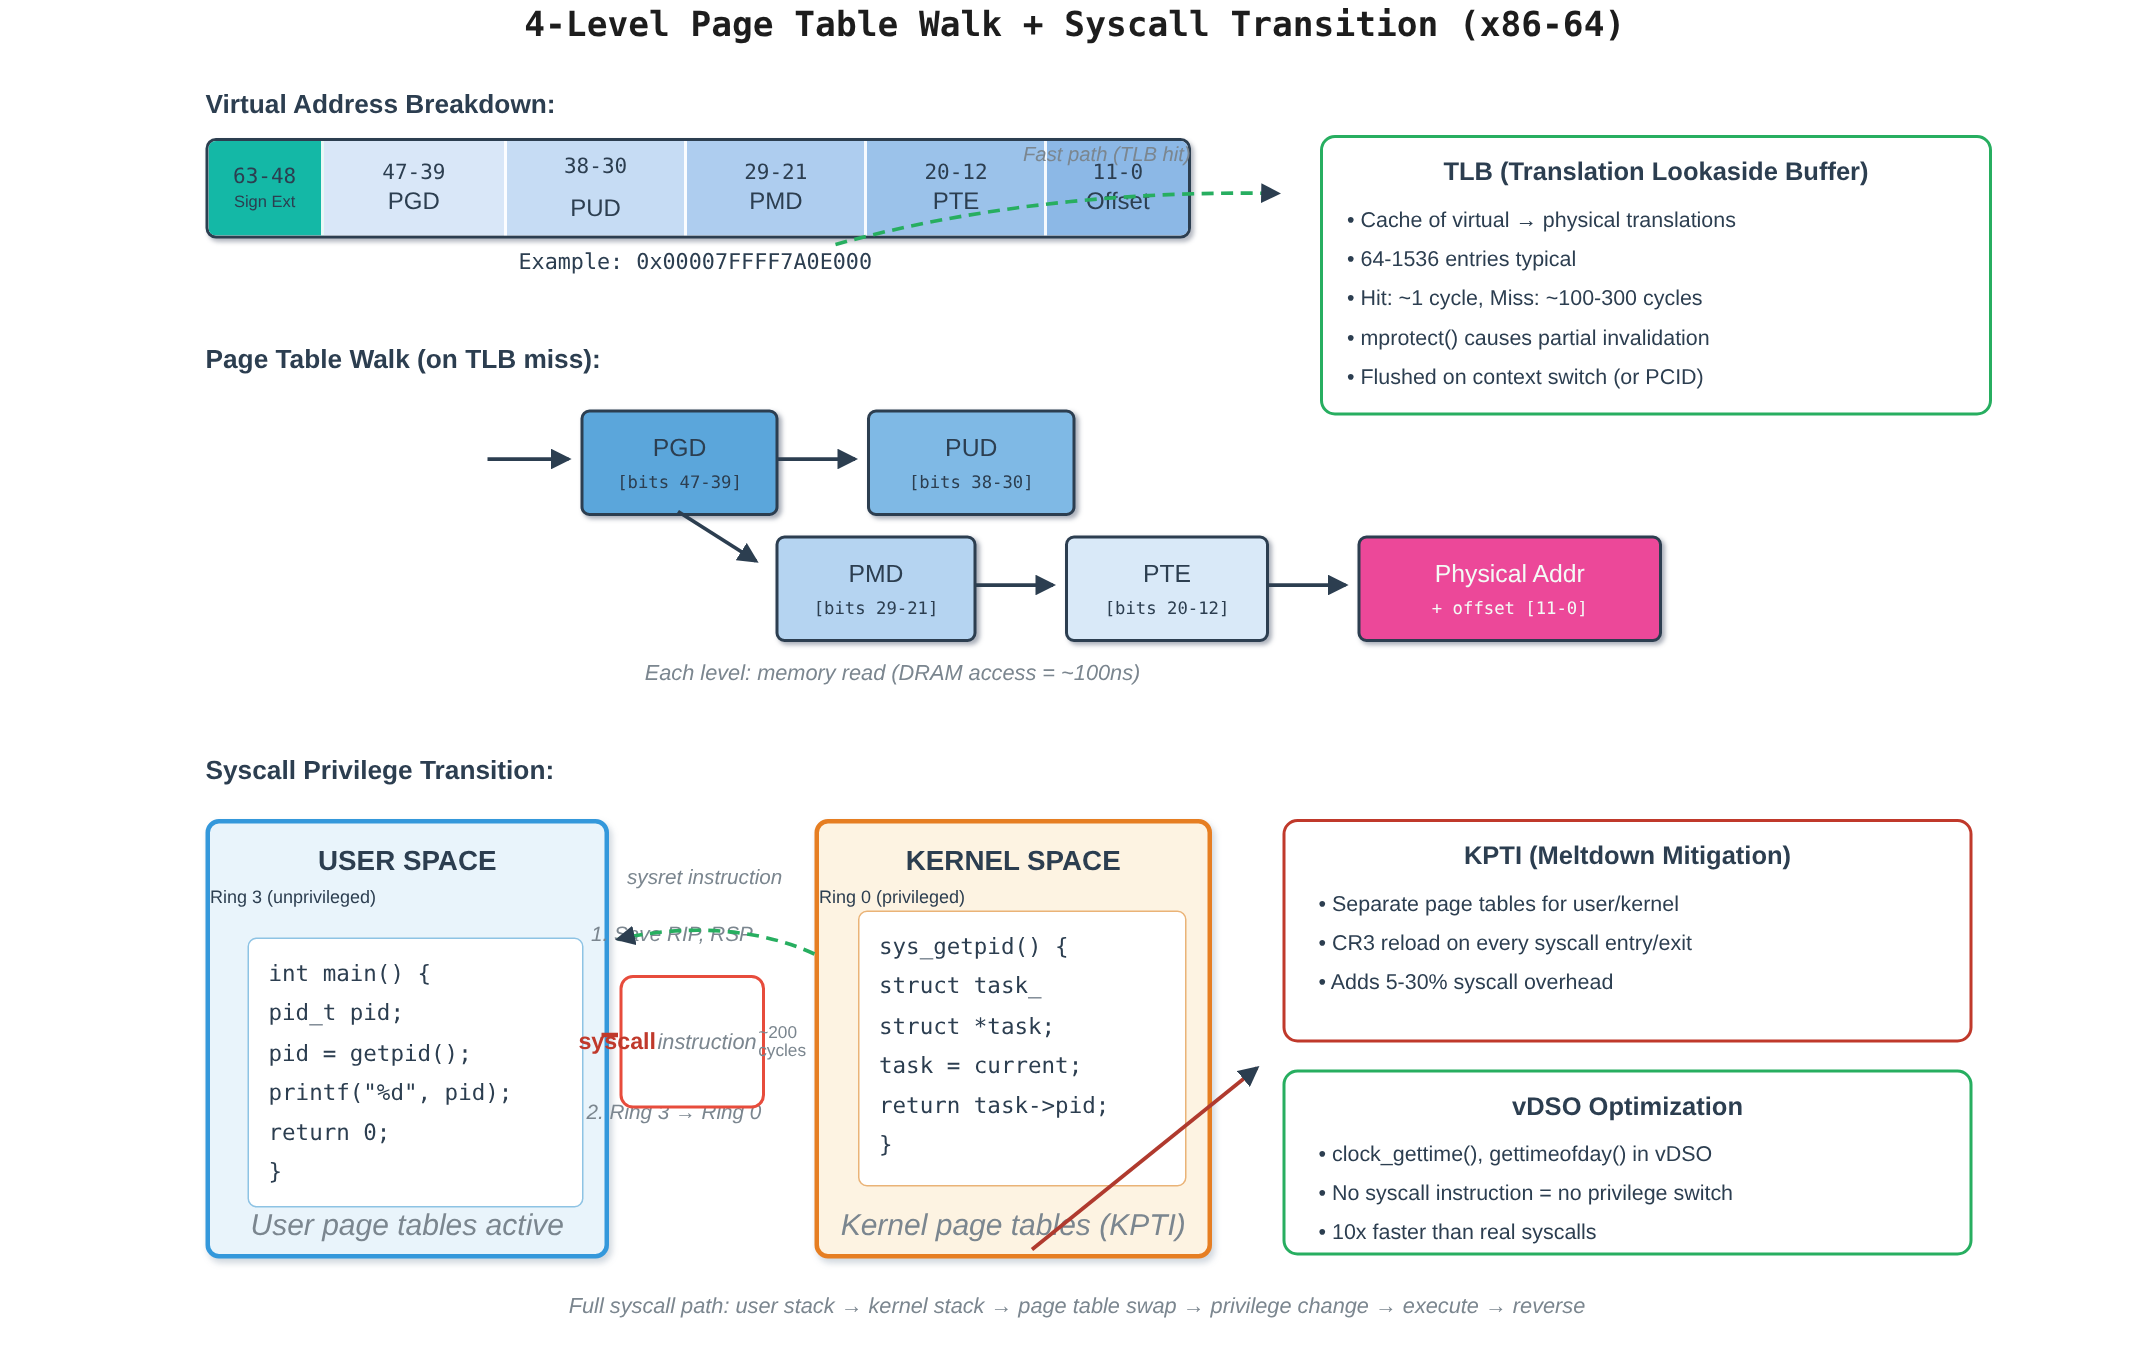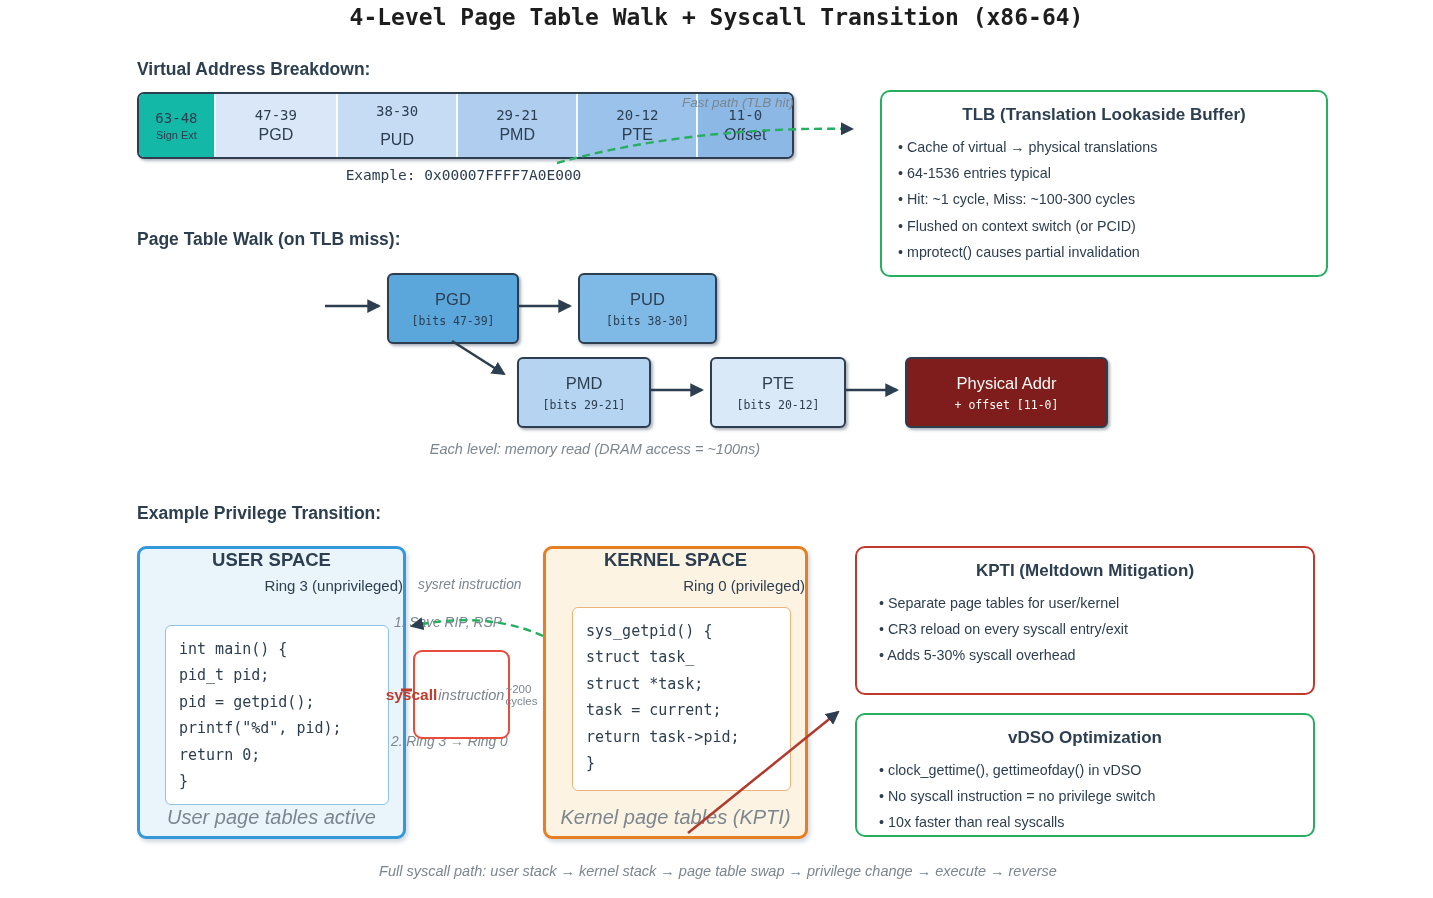--- a/index.html
+++ b/index.html
@@ -42,22 +42,22 @@
   .node-sub{font-family:"DejaVu Sans Mono",monospace;font-size:11.5px;}
   .node-light .node-title,.node-light .node-sub{color:#f4fbf6;}
   .walk-caption{left:285px;top:441px;width:620px;text-align:center;font-style:italic;font-size:14.5px;color:#7b868f;}
 
   
   .space-box{border-radius:9px;}
   .user-box{left:137px;top:546px;width:263px;height:287px;border:3px solid #3498db;background:#e9f4fb;
     box-shadow:2px 3px 4px rgba(120,140,160,.35);}
   .kernel-box{left:543px;top:546px;width:259px;height:287px;border:3px solid #e67e22;background:#fdf3e2;
     box-shadow:2px 3px 4px rgba(120,140,160,.35);}
-  .space-title{text-align:center;font-weight:bold;font-size:18.5px;}
-  .space-sub{text-align:right;font-size:15px;margin-top:6px;padding-left:14px;}
+  .space-title{text-align:center;font-weight:bold;font-size:18.5px;margin-top:14px;}
+  .space-sub{text-align:left;font-size:12px;margin-top:6px;}
   .code-box{position:absolute;background:#fff;border-radius:6px;padding:10px 12px 0 13px;}
   .user-code{left:25px;top:76px;width:197px;height:168px;border:1.5px solid #8ec3e4;}
   .kernel-code{left:26px;top:58px;width:192px;height:172px;border:1.5px solid #eab377;}
   .code-line{font-family:"DejaVu Sans Mono",monospace;font-size:15px;line-height:26.4px;white-space:pre;}
   .space-caption{position:absolute;bottom:7px;left:0;width:100%;text-align:center;
     font-style:italic;font-size:20px;color:#7b868f;}
 
   .syscall-box{left:413px;top:650px;width:93px;height:85px;border:2.5px solid #e74c3c;border-radius:9px;
     background:#fff;display:flex;align-items:center;justify-content:center;gap:1px;z-index:5;}
   .syscall-word{font-weight:bold;font-size:15.5px;color:#c0392b;}
@@ -109,22 +109,22 @@
 
   <div class="abs va-example">Example: 0x00007FFFF7A0E000</div>
   <div class="abs fastpath-label">Fast path (TLB hit)</div>
 
   <div class="abs info-box tlb-box">
     <div class="info-title">TLB (Translation Lookaside Buffer)</div>
     <ul class="info-list">
       <li>Cache of virtual → physical translations</li>
       <li>64-1536 entries typical</li>
       <li>Hit: ~1 cycle, Miss: ~100-300 cycles</li>
+      <li>mprotect() causes partial invalidation</li>
       <li>Flushed on context switch (or PCID)</li>
-      <li>mprotect() causes partial invalidation</li>
     </ul>
   </div>
 
   <div class="abs section-heading" style="left:137px;top:229px;">Page Table Walk (on TLB miss):</div>
 
   <div class="abs node" style="left: 387px; top: 273px; width: 128px; height: 67px; background-color: rgb(91, 166, 219);">
     <span class="node-title">PGD</span>
     <span class="node-sub">[bits 47-39]</span>
   </div>
   <div class="abs node" style="left: 578px; top: 273px; width: 135px; height: 67px; background-color: rgb(127, 185, 229);">
@@ -132,28 +132,28 @@
     <span class="node-sub">[bits 38-30]</span>
   </div>
   <div class="abs node" style="left: 517px; top: 357px; width: 130px; height: 67px; background-color: rgb(181, 212, 241);">
     <span class="node-title">PMD</span>
     <span class="node-sub">[bits 29-21]</span>
   </div>
   <div class="abs node" style="left: 710px; top: 357px; width: 132px; height: 67px; background-color: rgb(217, 233, 248);">
     <span class="node-title">PTE</span>
     <span class="node-sub">[bits 20-12]</span>
   </div>
-  <div class="abs node node-light" style="left: 905px; top: 357px; width: 199px; height: 67px; background-color: #7f1d1d;">
+  <div class="abs node node-light" style="left: 905px; top: 357px; width: 199px; height: 67px; background-color: #ec4899;">
     <span class="node-title">Physical Addr</span>
     <span class="node-sub">+ offset [11-0]</span>
   </div>
 
   <div class="abs walk-caption">Each level: memory read (DRAM access = ~100ns)</div>
 
-  <div class="abs section-heading" style="left:137px;top:503px;">Example Privilege Transition:</div>
+  <div class="abs section-heading" style="left:137px;top:503px;">Syscall Privilege Transition:</div>
 
   <div class="abs space-box user-box">
     <div class="space-title">USER SPACE</div>
     <div class="space-sub">Ring 3 (unprivileged)</div>
     <div class="code-box user-code">
       <div class="code-line">int main() {</div>
       <div class="code-line">pid_t pid;</div>
       <div class="code-line">pid = getpid();</div>
       <div class="code-line">printf("%d", pid);</div>
       <div class="code-line">return 0;</div>

